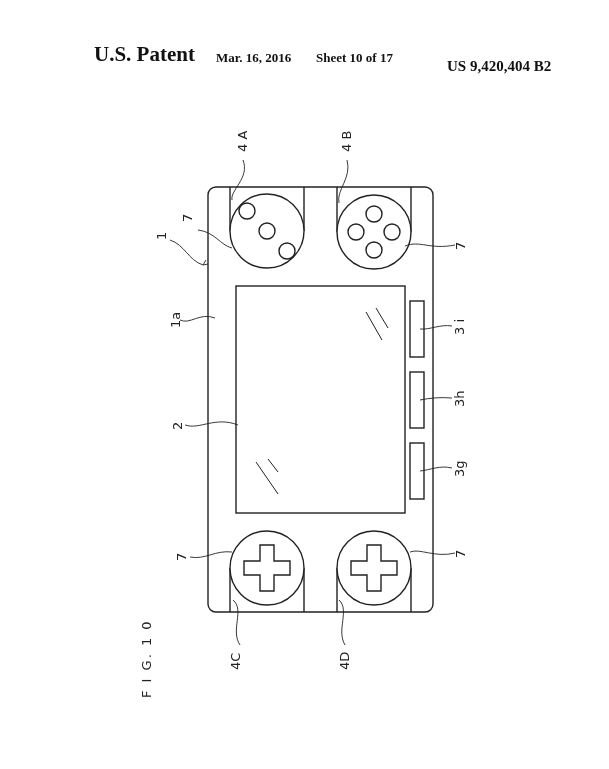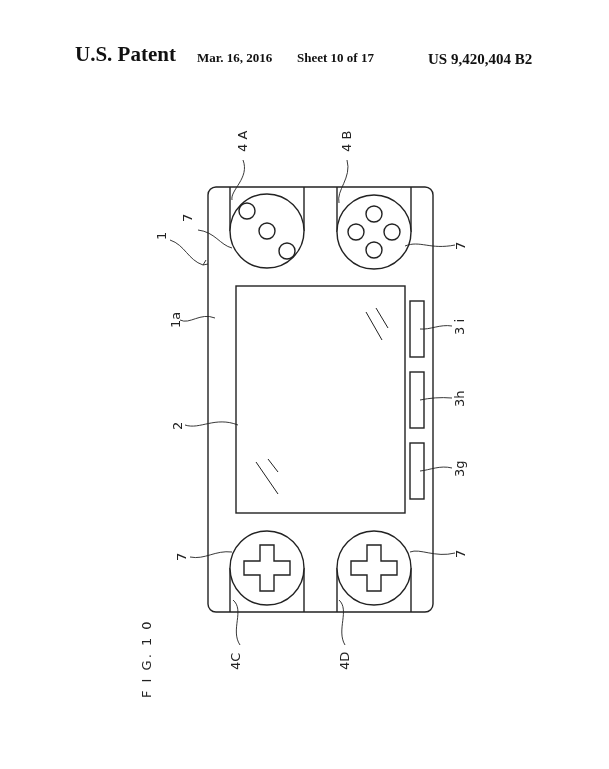--- a/index.html
+++ b/index.html
@@ -1,21 +1,21 @@
 <!DOCTYPE html>
 <html><head>
 <meta charset="utf-8">
 <style>
   html, body { margin: 0; padding: 0; background: #ffffff; }
   body { width: 609px; height: 769px; position: relative; overflow: hidden; font-family: "Liberation Serif", serif; color: #111; }
-  .hdr { position: absolute; top: 44px; font-weight: bold; white-space: nowrap; }
+  .hdr { position: absolute; top: 44px; font-weight: bold; white-space: nowrap; margin-left: 19px; }
   .hdr-patent { left: 75px; font-size: 21px; top: 42px; }
   .hdr-date { left: 197px; font-size: 13px; top: 50px; }
   .hdr-sheet { left: 297px; font-size: 13px; top: 50px; }
-  .hdr-num { left: 428px; font-size: 15px; top: 51px; }
+  .hdr-num { left: 428px; font-size: 15px; top: 58px; }
   svg.drawing { position: absolute; left: 0; top: 0; }
   .lbl { font-family: "DejaVu Sans", sans-serif; font-size: 13px; fill: #222; }
 </style>
 </head>
 <body>
 
 <div class="hdr hdr-patent">U.S. Patent</div>
 <div class="hdr hdr-date">Mar. 16, 2016</div>
 <div class="hdr hdr-sheet">Sheet 10 of 17</div>
 <div class="hdr hdr-num">US 9,420,404 B2</div>

